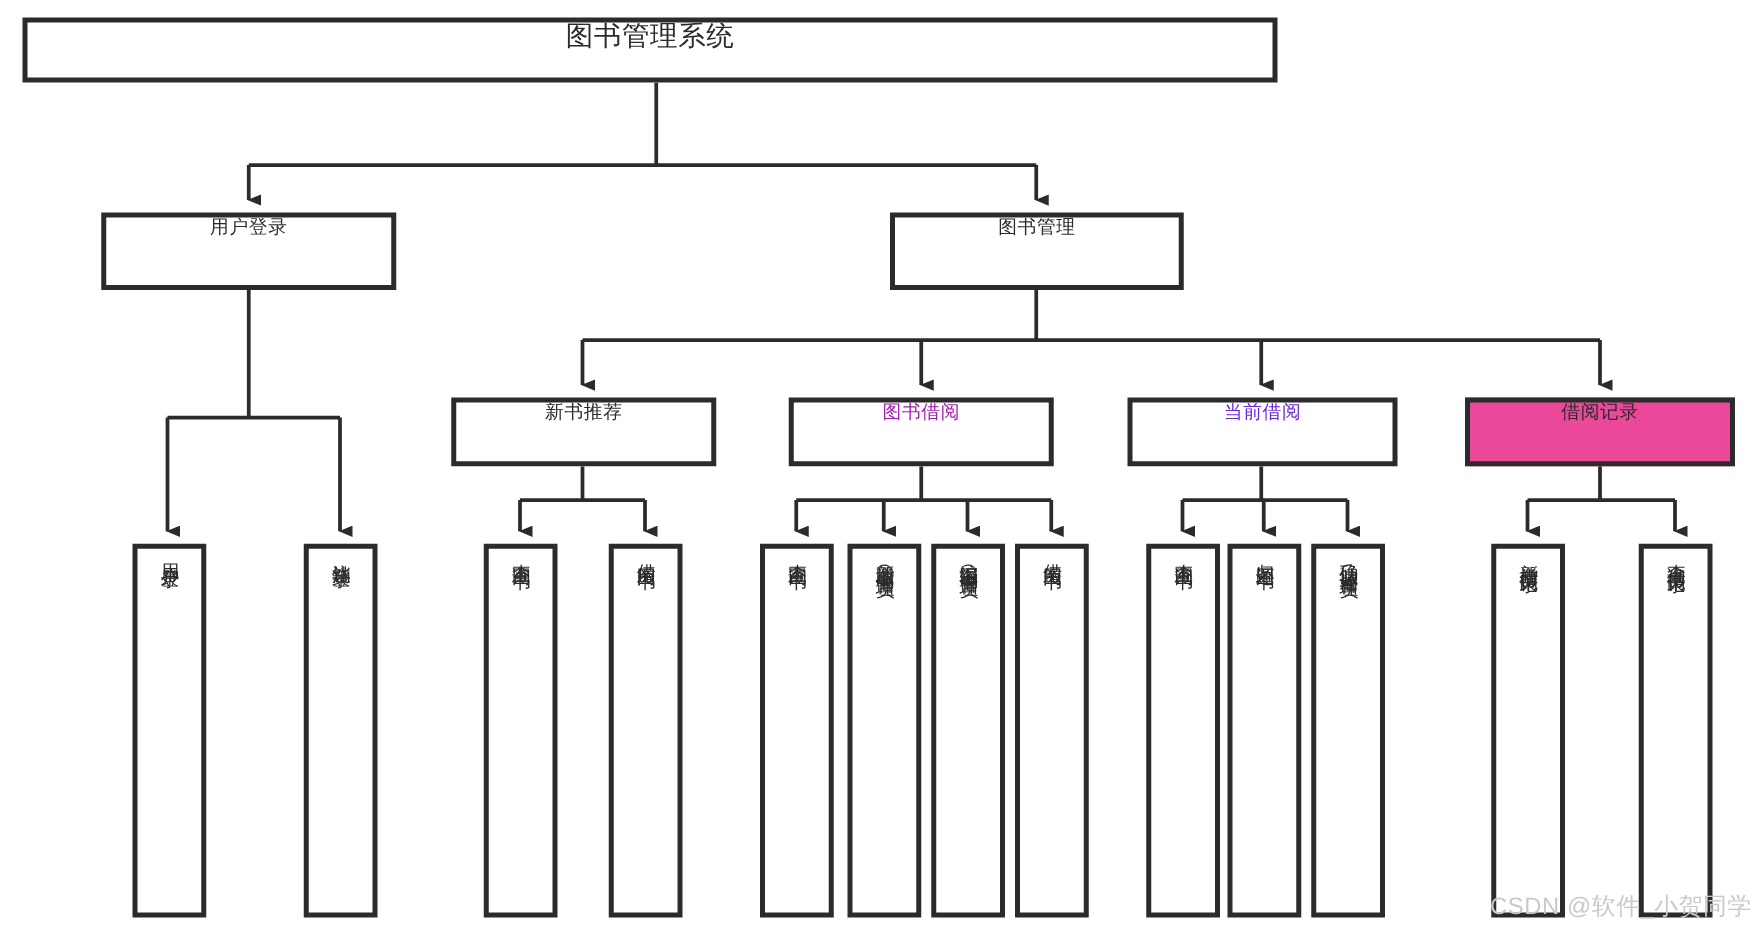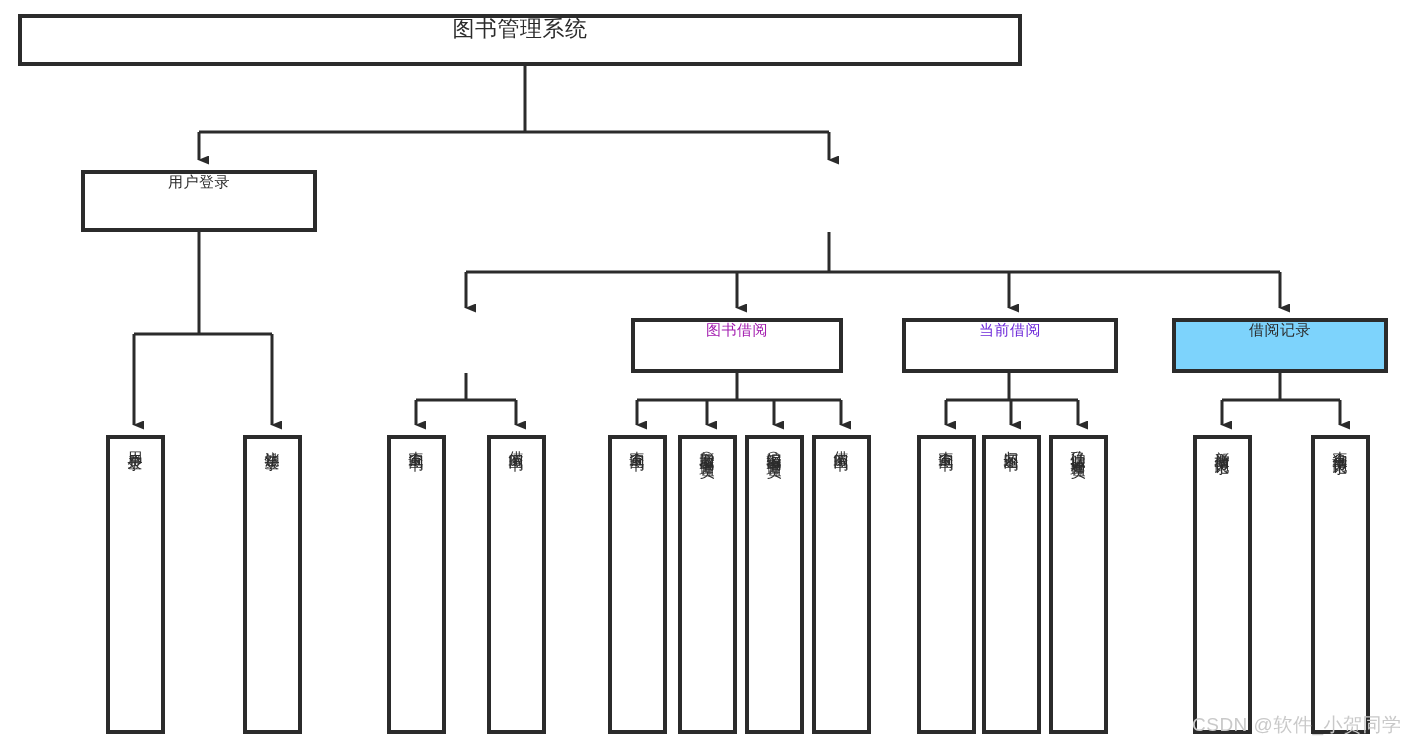--- a/index.html
+++ b/index.html
@@ -118,28 +118,34 @@
     </g>
   </svg>
 
   <div class="node-box root" style="left: 18px; top: 14px; width: 1004px; height: 52px; border-color: rgb(43, 43, 43); background: rgb(255, 255, 255);">
     <span class="node-label" style="color: rgb(43, 43, 43);">图书管理系统</span>
   </div>
 
   <div class="node-box" style="left: 81px; top: 170px; width: 236px; height: 62px; border-color: rgb(43, 43, 43); background: rgb(255, 255, 255);">
     <span class="node-label" style="color: rgb(43, 43, 43);">用户登录</span>
   </div>
+  <div class="node-box" style="left: 712px; top: 170px; width: 235px; height: 62px; border-color: rgb(43, 43, 43); background: rgb(255, 255, 255);">
+    <span class="node-label" style="color: rgb(43, 43, 43);">图书管理</span>
+  </div>
 
+  <div class="node-box" style="left: 361px; top: 318px; width: 212px; height: 55px; border-color: rgb(43, 43, 43); background: rgb(255, 255, 255);">
+    <span class="node-label" style="color: rgb(43, 43, 43);">新书推荐</span>
+  </div>
   <div class="node-box" style="left: 631px; top: 318px; width: 212px; height: 55px; border-color: rgb(43, 43, 43); background: rgb(255, 255, 255);">
     <span class="node-label" style="color: #a21caf;">图书借阅</span>
   </div>
   <div class="node-box" style="left: 902px; top: 318px; width: 216px; height: 55px; border-color: rgb(43, 43, 43); background: rgb(255, 255, 255);">
     <span class="node-label" style="color: #6d28d9;">当前借阅</span>
   </div>
-  <div class="node-box" style="left: 1172px; top: 318px; width: 216px; height: 55px; border-color: rgb(43, 43, 43); background: #7dd3fc;">
+  <div class="node-box" style="left: 1172px; top: 318px; width: 216px; height: 55px; border-color: rgb(43, 43, 43); background: #ec4899;">
     <span class="node-label" style="color: rgb(43, 43, 43);">借阅记录</span>
   </div>
 
   <div class="node-box vertical" style="left: 106px; top: 435px; width: 59px; height: 299px; border-color: rgb(43, 43, 43); background: rgb(255, 255, 255);">
     <span class="node-label" style="color: rgb(43, 43, 43);">用户登录</span>
   </div>
   <div class="node-box vertical" style="left: 243px; top: 435px; width: 59px; height: 299px; border-color: rgb(43, 43, 43); background: rgb(255, 255, 255);">
     <span class="node-label" style="color: rgb(43, 43, 43);">注销登录</span>
   </div>
   <div class="node-box vertical" style="left: 387px; top: 435px; width: 59px; height: 299px; border-color: rgb(43, 43, 43); background: rgb(255, 255, 255);">

